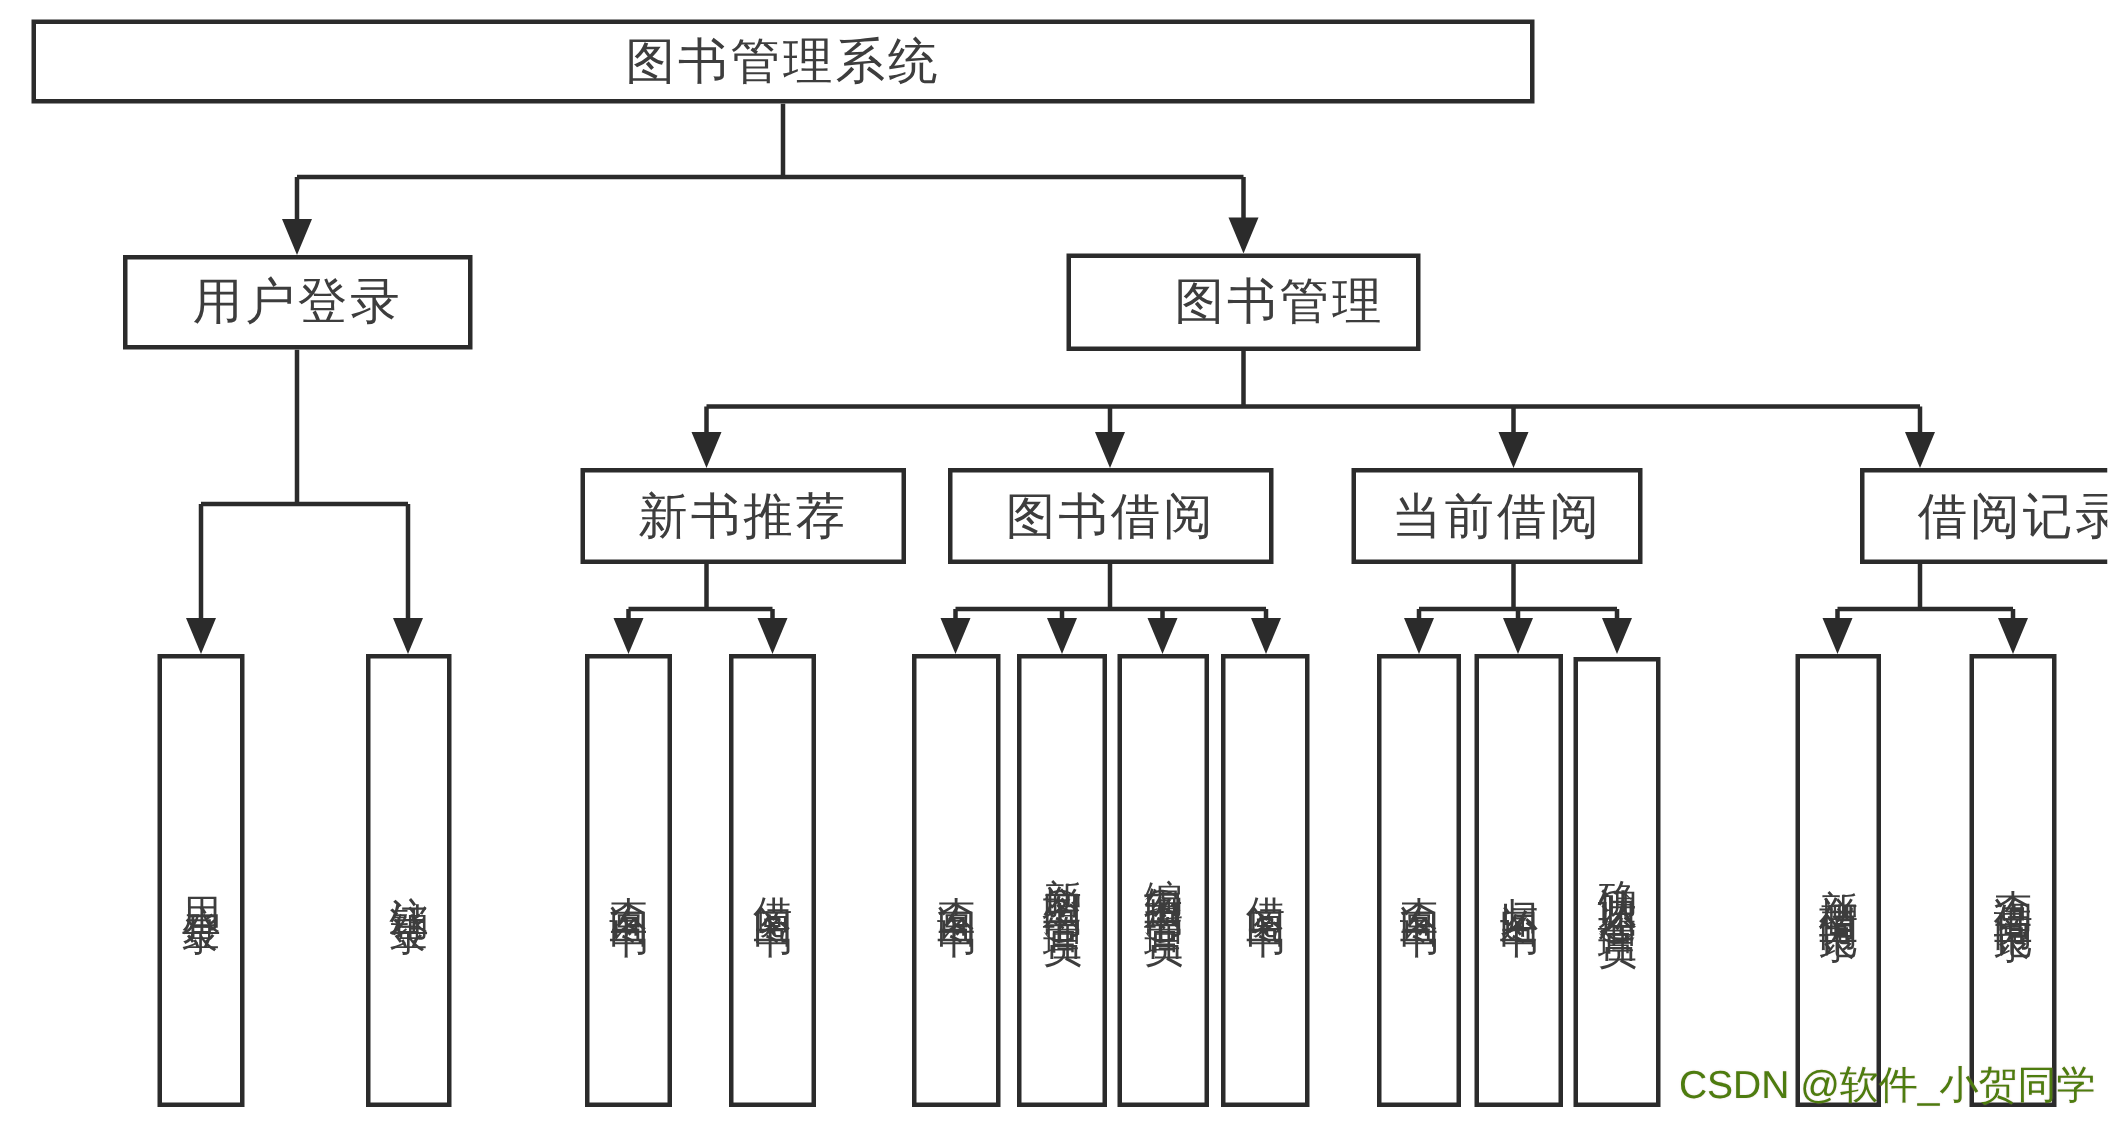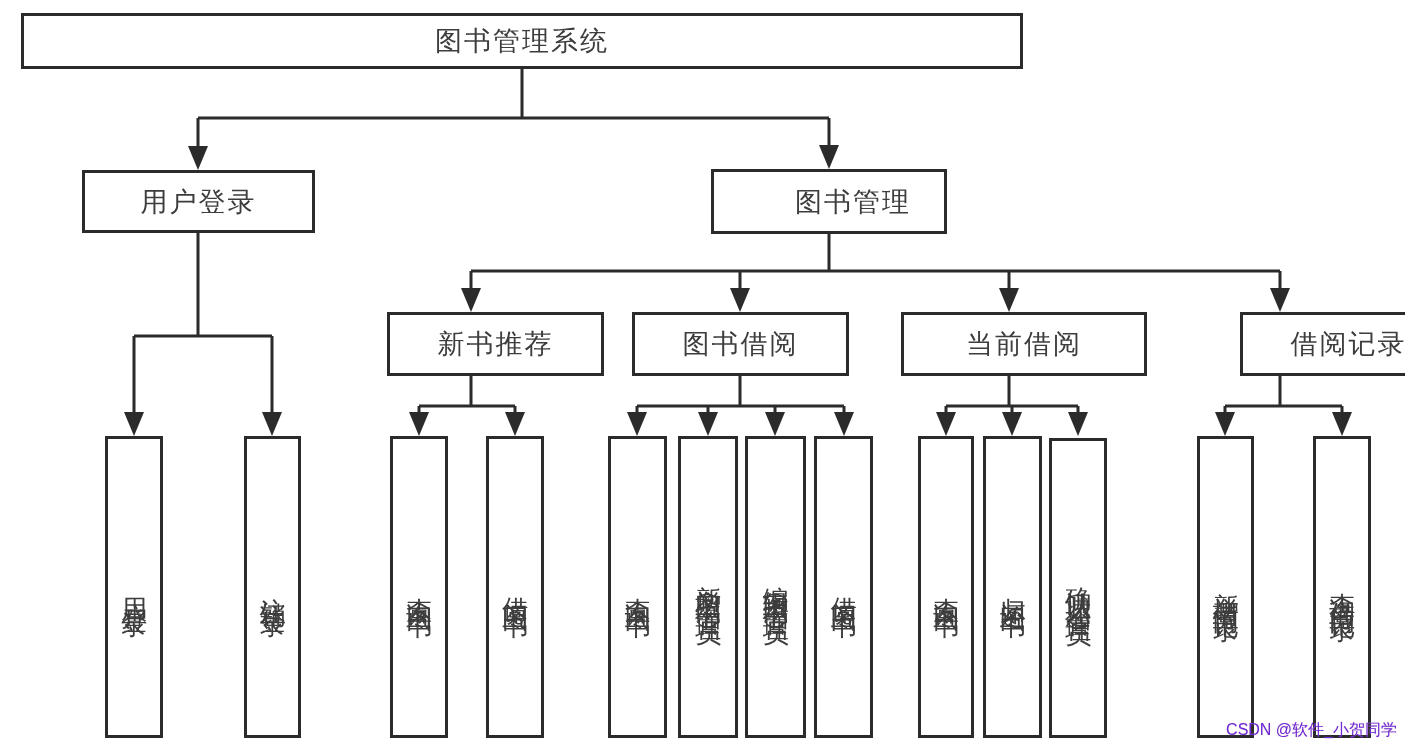--- a/index.html
+++ b/index.html
@@ -17,37 +17,37 @@
     position:absolute;
     box-sizing:border-box;
     background:#ffffff;
     border:3px solid #2b2b2b;
     display:flex;
     align-items:center;
     justify-content:center;
     color:#3d3d3d;
   }
   .hbox span{
-    font-size:27px;
+    font-size:33px;
     letter-spacing:2px;
     white-space:nowrap;
   }
   .vbox span{
     writing-mode:vertical-rl;
     text-orientation:mixed;
     font-size:26px;
     line-height:1.05;
     letter-spacing:5px;
   }
   .watermark{
     position:absolute;
     right:8px;
     bottom:6px;
-    font-size:16px;
-    color:#6d28d9;
+    font-size:26px;
+    color:#4d7c0f;
     text-shadow:0 0 1px rgba(200,150,150,.5);
     white-space:nowrap;
   }
 </style>
 </head>
 <body>
 
 <div class="canvas">
 
   <svg class="connectors" width="1405" height="747" viewBox="0 0 1405 747" xmlns="http://www.w3.org/2000/svg" xmlns:xlink="http://www.w3.org/1999/xlink">
@@ -94,21 +94,21 @@
   <div class="box hbox" style="left:711px;top:169px;width:236px;height:65px;padding-left:48px;">
     <span>图书管理</span>
   </div>
 
   <div class="box hbox" style="left:363px;top:312px;width:217px;height:64px;margin-left:24px;">
     <span>新书推荐</span>
   </div>
   <div class="box hbox" style="left:632px;top:312px;width:217px;height:64px;">
     <span>图书借阅</span>
   </div>
-  <div class="box hbox" style="left:901px;top:312px;width:246px;height:64px;">
+  <div class="box hbox" style="left:901px;top:312px;width:194px;height:64px;">
     <span>当前借阅</span>
   </div>
   <div class="box hbox" style="left:1240px;top:312px;width:217px;height:64px;">
     <span>借阅记录</span>
   </div>
 
   <div class="box vbox" style="left:105px;top:436px;width:58px;height:302px;">
     <span>用户登录</span>
   </div>
   <div class="box vbox" style="left:244px;top:436px;width:57px;height:302px;">

